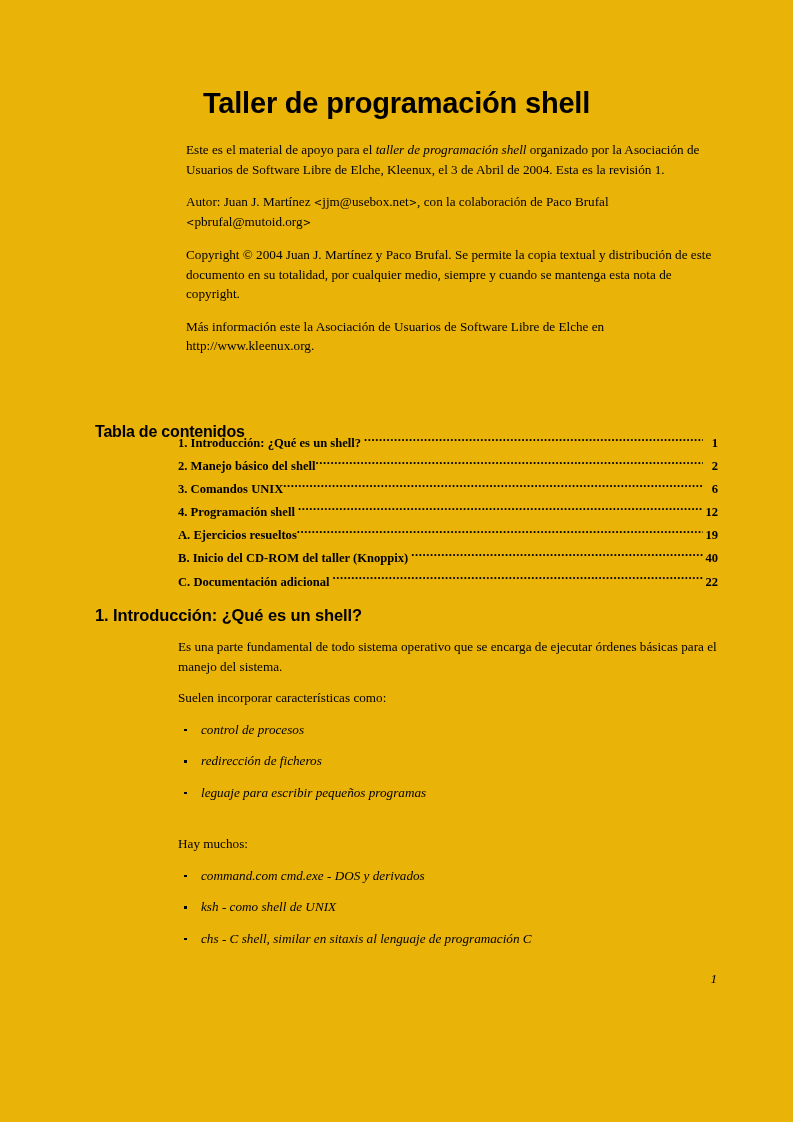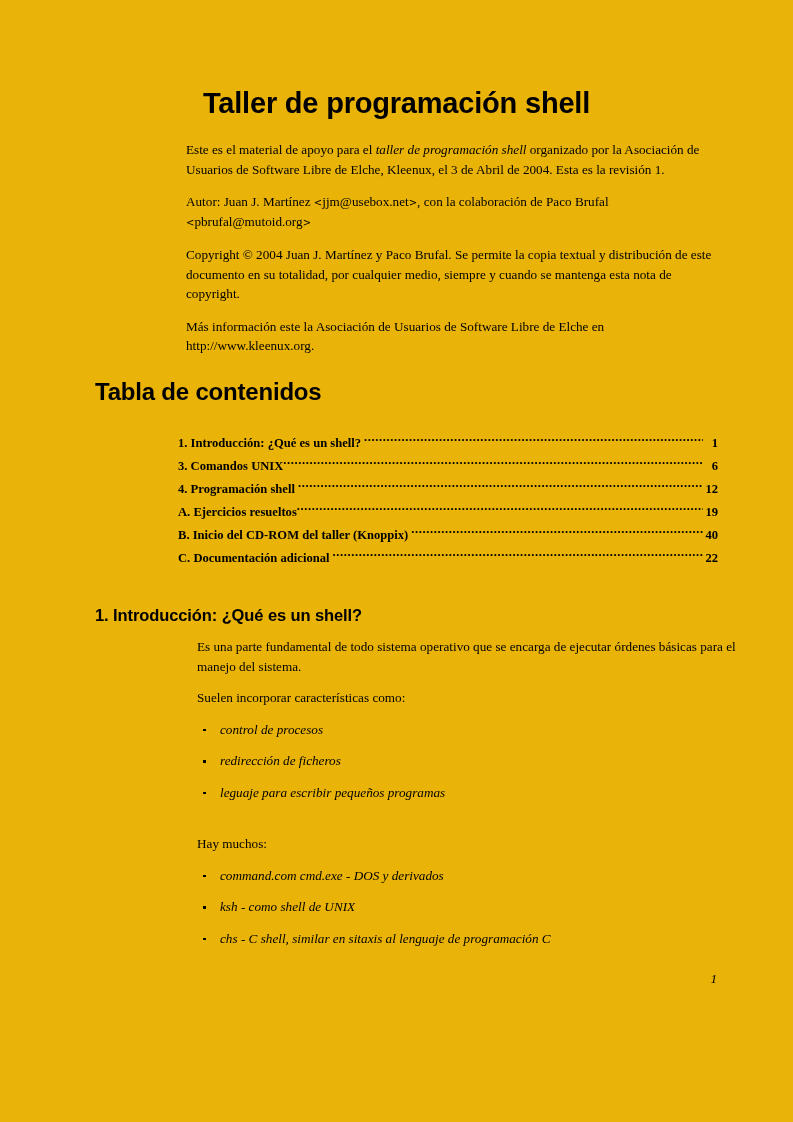--- a/index.html
+++ b/index.html
@@ -58,24 +58,24 @@
   .abracket {
     font-family: "DejaVu Sans", sans-serif;
     font-size: 10px;
     vertical-align: 0.5px;
   }
 
   
   .toc-heading {
     position: absolute;
     left: 95px;
-    top: 380px;
+    top: 420px;
     font-family: "Liberation Sans", sans-serif;
     font-weight: bold;
-    font-size: 24px;
+    font-size: 16px;
     line-height: 24px;
     letter-spacing: -0.2px;
   }
 
   .toc {
     position: absolute;
     left: 178px;
     top: 432px;
     width: 540px;
     font-weight: bold;
@@ -129,21 +129,20 @@
     letter-spacing: -0.1px;
   }
 
   .section-body {
     position: absolute;
     left: 178px;
     top: 637px;
     width: 540px;
     font-size: 13.2px;
     line-height: 19.5px;
-    margin-left: 19px;
   }
   .section-body p {
     margin: 0 0 12px 0;
   }
   .bullets {
     list-style: none;
     margin: 0;
     padding: 0;
     font-style: italic;
   }
@@ -196,20 +195,25 @@
   <div class="toc-heading">Tabla de contenidos</div>
 
   <div class="toc">
 
     <div class="toc-row">
       <span class="toc-label">1. Introducción: ¿Qué es un shell?</span>
       <span class="toc-dots"></span>
       <span class="toc-page">1</span>
     </div>
 
+    <div class="toc-row nogap">
+      <span class="toc-label">2. Manejo básico del shell</span>
+      <span class="toc-dots"></span>
+      <span class="toc-page">2</span>
+    </div>
 
     <div class="toc-row nogap">
       <span class="toc-label">3. Comandos UNIX</span>
       <span class="toc-dots"></span>
       <span class="toc-page">6</span>
     </div>
 
     <div class="toc-row">
       <span class="toc-label">4. Programación shell</span>
       <span class="toc-dots"></span>

